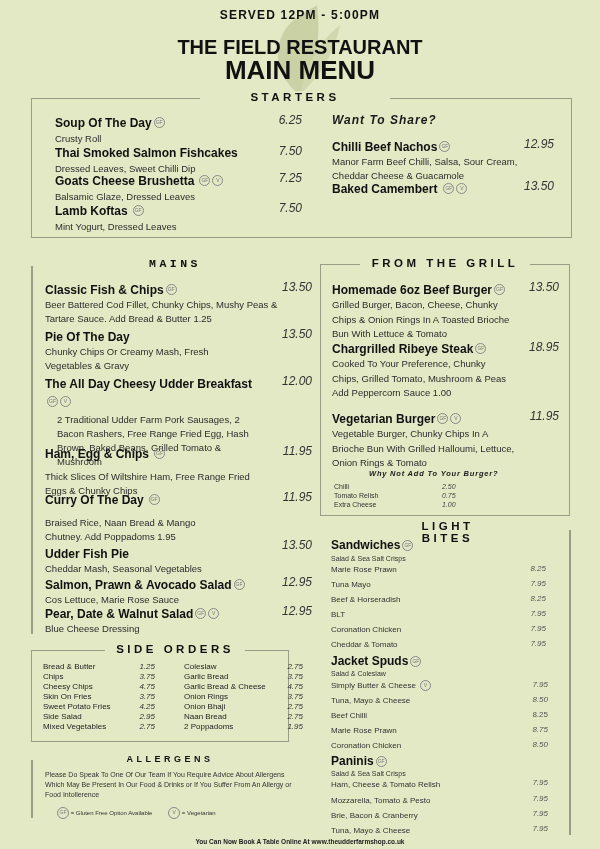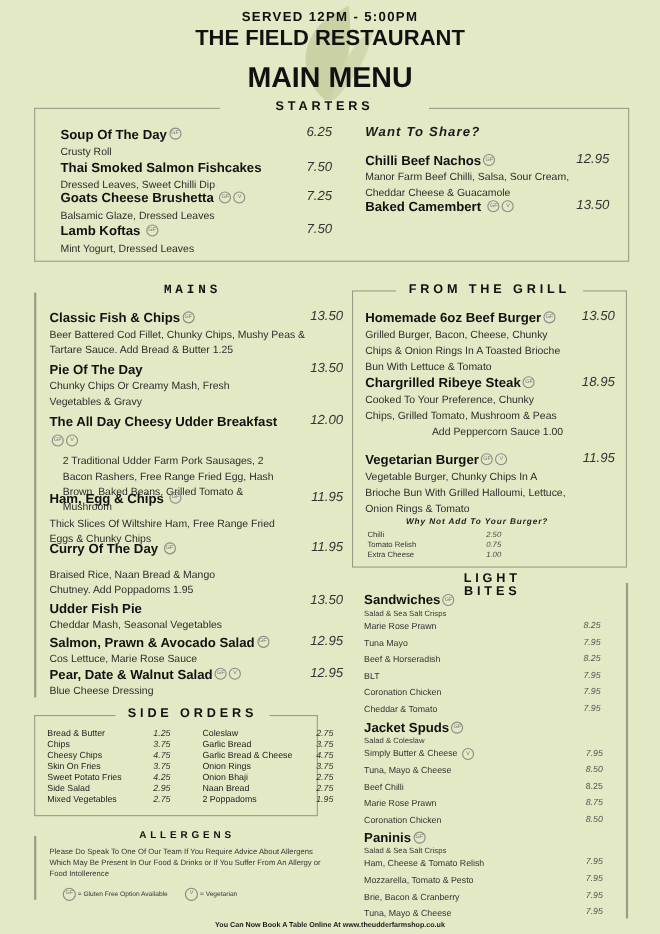--- a/index.html
+++ b/index.html
@@ -10,21 +10,21 @@
     color: #1a1a1a;
     position: relative;
     overflow: hidden;
   }
   .logo {
     position: absolute; left: 245px; top: 0; width: 110px; height: 100px;
     opacity: 0.55;
   }
   .hdr { position: absolute; left: 0; width: 600px; text-align: center; font-weight: bold; color: #111; }
   .served { top: 8px; font-size: 12px; letter-spacing: 1.2px; }
-  .rest { top: 24px; font-size: 20px; }
+  .rest { top: 36px; font-size: 20px; }
   .mm { top: 55px; font-size: 26px; }
 
   .box { position: absolute; border: 1.5px solid #9a9c86; }
   .sec-title {
     position: absolute; font-weight: bold; font-size: 11.5px; letter-spacing: 3.5px;
     background: #e4e9c5; padding: 0 8px; text-align: center; color: #111;
   }
   .item { position: absolute; }
   .name { font-weight: bold; font-size: 12px; color: #111; white-space: nowrap; }
   .desc { font-size: 9.5px; color: #2c2c2c; line-height: 16.5px; }
@@ -152,21 +152,21 @@
 
 <div class="item" style="left:332px;top:280px;width:190px;">
   <span class="name">Homemade 6oz Beef Burger</span><span class="badge">GF</span>
   <div class="desc" style="line-height:14.5px;">Grilled Burger, Bacon, Cheese, Chunky Chips &amp; Onion Rings In A Toasted Brioche Bun With Lettuce &amp; Tomato</div>
 </div>
 <div class="price" style="left:515px;top:280px;width:44px;">13.50</div>
 
 <div class="item" style="left:332px;top:339px;width:180px;">
   <span class="name">Chargrilled Ribeye Steak</span><span class="badge">GF</span>
   <div class="desc" style="line-height:14.5px;">Cooked To Your Preference, Chunky Chips, Grilled Tomato, Mushroom &amp; Peas</div>
-  <div class="desc" style="line-height:14.5px;text-align:right;">Add Peppercorn Sauce 1.00</div>
+  <div class="desc" style="line-height:14.5px;">Add Peppercorn Sauce 1.00</div>
 </div>
 <div class="price" style="left:515px;top:340px;width:44px;">18.95</div>
 
 <div class="item" style="left:332px;top:409px;width:185px;">
   <span class="name">Vegetarian Burger</span><span class="badge">GF</span><span class="badge">V</span>
   <div class="desc" style="line-height:14.5px;">Vegetable Burger, Chunky Chips In A Brioche Bun With Grilled Halloumi, Lettuce, Onion Rings &amp; Tomato</div>
 </div>
 <div class="price" style="left:515px;top:409px;width:44px;">11.95</div>
 
 <div class="share-title" style="position:absolute;left:333px;top:469px;font-size:7.5px;letter-spacing:0.8px;margin-left:36px;">Why Not Add To Your Burger?</div>

